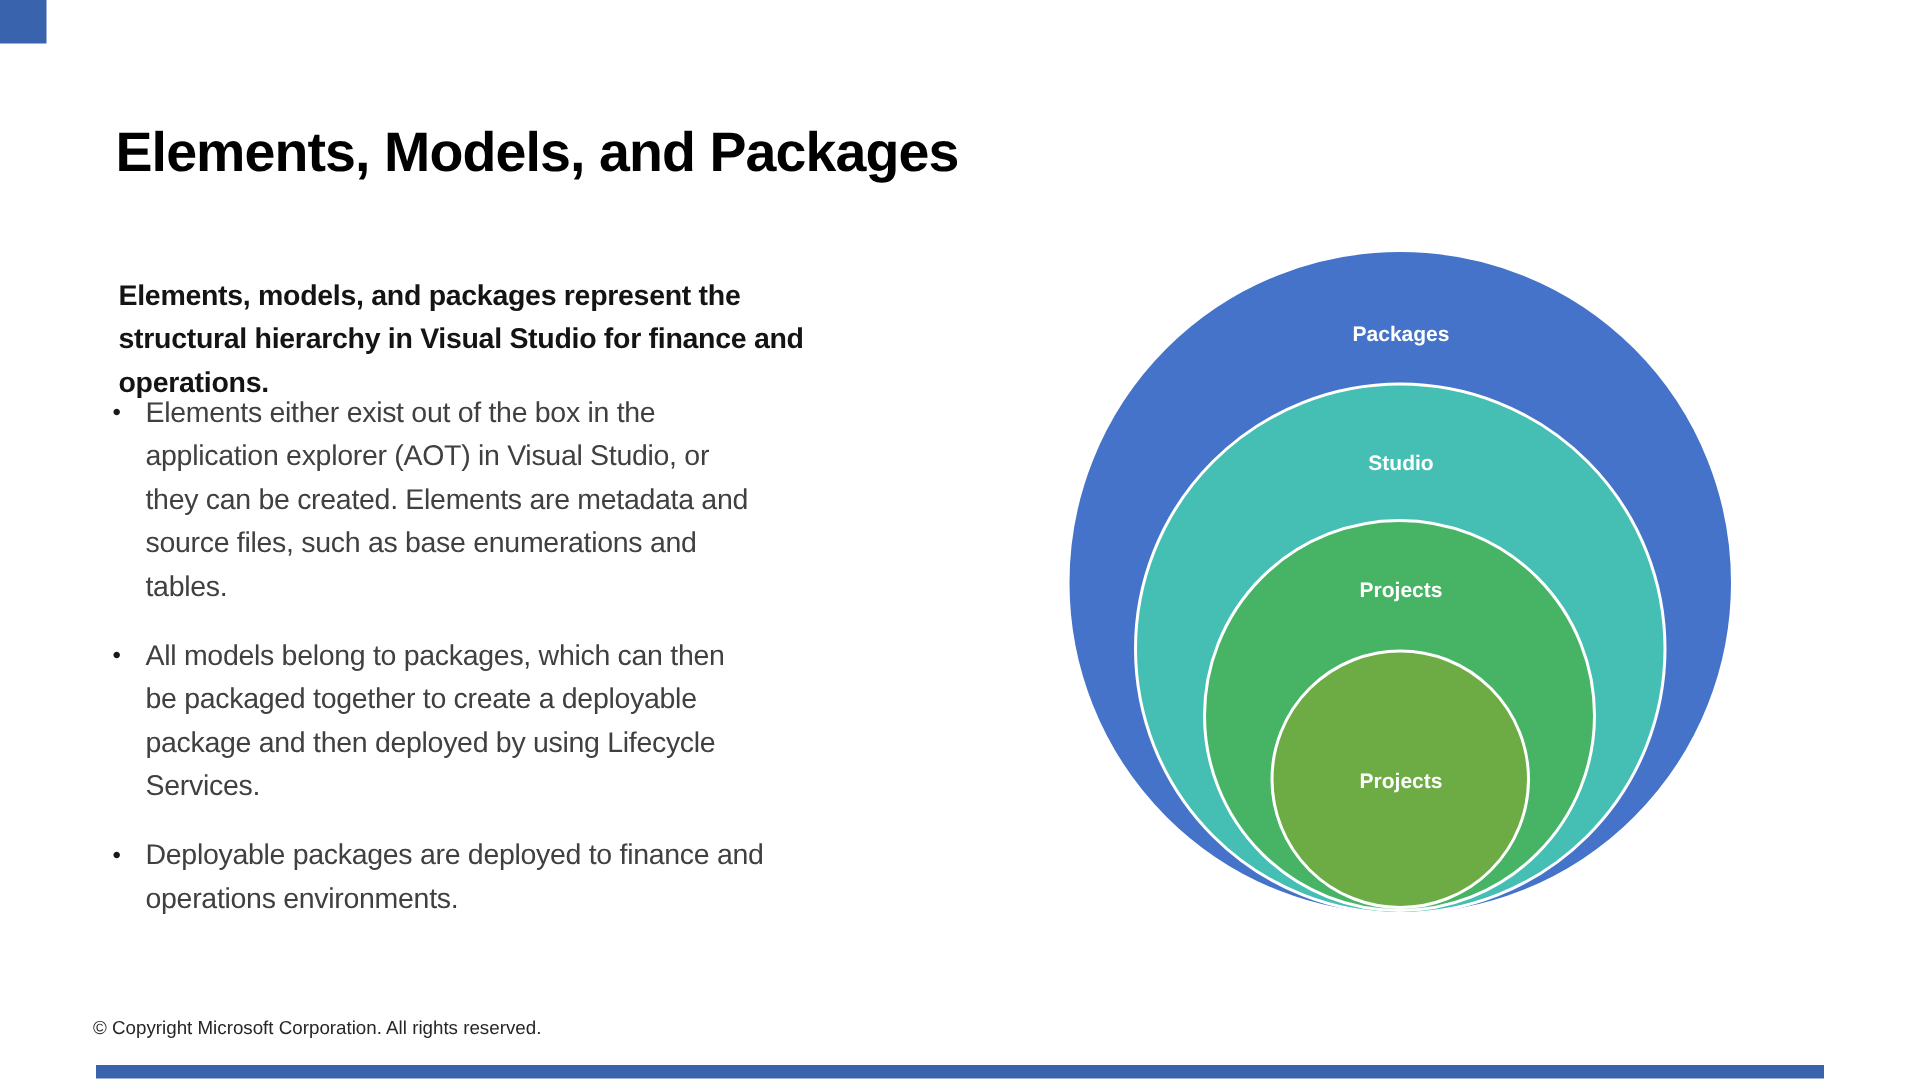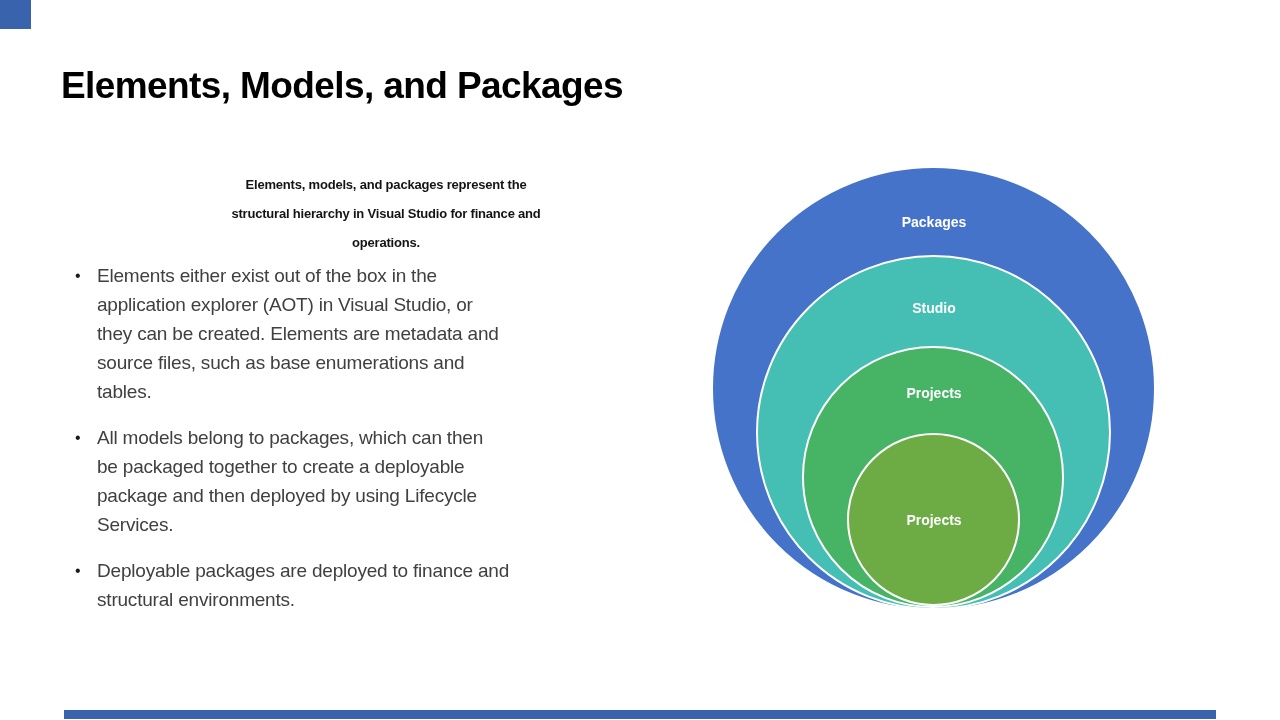--- a/index.html
+++ b/index.html
@@ -31,42 +31,41 @@
     top: 710px;
     width: 1152px;
     height: 9px;
   }
 
   
   .slide-title {
     position: absolute;
     left: 61px;
     top: 62px;
-    margin: 0;
+    margin: 16px;
     font-size: 37px;
     line-height: 1.3;
     font-weight: 700;
     letter-spacing: -0.6px;
     color: #000000;
     white-space: nowrap;
   }
 
   
   .intro {
     position: absolute;
     left: 62px;
     top: 166px;
     width: 640px;
-    margin: 4px;
-    font-size: 13px;
+    margin: 17px;
+    font-size: 19px;
     line-height: 29px;
     font-weight: 700;
     letter-spacing: -0.2px;
     color: #141414;
-    text-align: center;
   }
   .bullets {
     position: absolute;
     left: 62px;
     top: 261px;
     width: 660px;
   }
   .bullet-row {
     display: flex;
     margin-bottom: 17px;
@@ -151,31 +150,32 @@
     <div class="bullet-row">
       <span class="bullet-marker">•</span>
       <div class="bullet-text multiline">All models belong to packages, which can then
 be packaged together to create a deployable
 package and then deployed by using Lifecycle
 Services.</div>
     </div>
     <div class="bullet-row">
       <span class="bullet-marker">•</span>
       <div class="bullet-text multiline">Deployable packages are deployed to finance and
-structural environments.</div>
+operations environments.</div>
     </div>
   </div>
 
   <div>
     <div class="circle c-packages" style="background-color: rgb(69, 115, 201);"></div>
     <div class="circle c-models" style="background-color: rgb(69, 191, 179);"></div>
     <div class="circle c-projects" style="background-color: rgb(71, 180, 101);"></div>
     <div class="circle c-elements" style="background-color: rgb(109, 172, 68);"></div>
     <div class="ring-label l-packages">Packages</div>
     <div class="ring-label l-models">Studio</div>
     <div class="ring-label l-projects">Projects</div>
     <div class="ring-label l-elements">Projects</div>
   </div>
 
+  <div class="footer">© Copyright Microsoft Corporation. All rights reserved.</div>
 
   <div class="bottom-bar" style="background-color: rgb(58, 99, 174);"></div>
 
 </div>
 
 </body></html>

